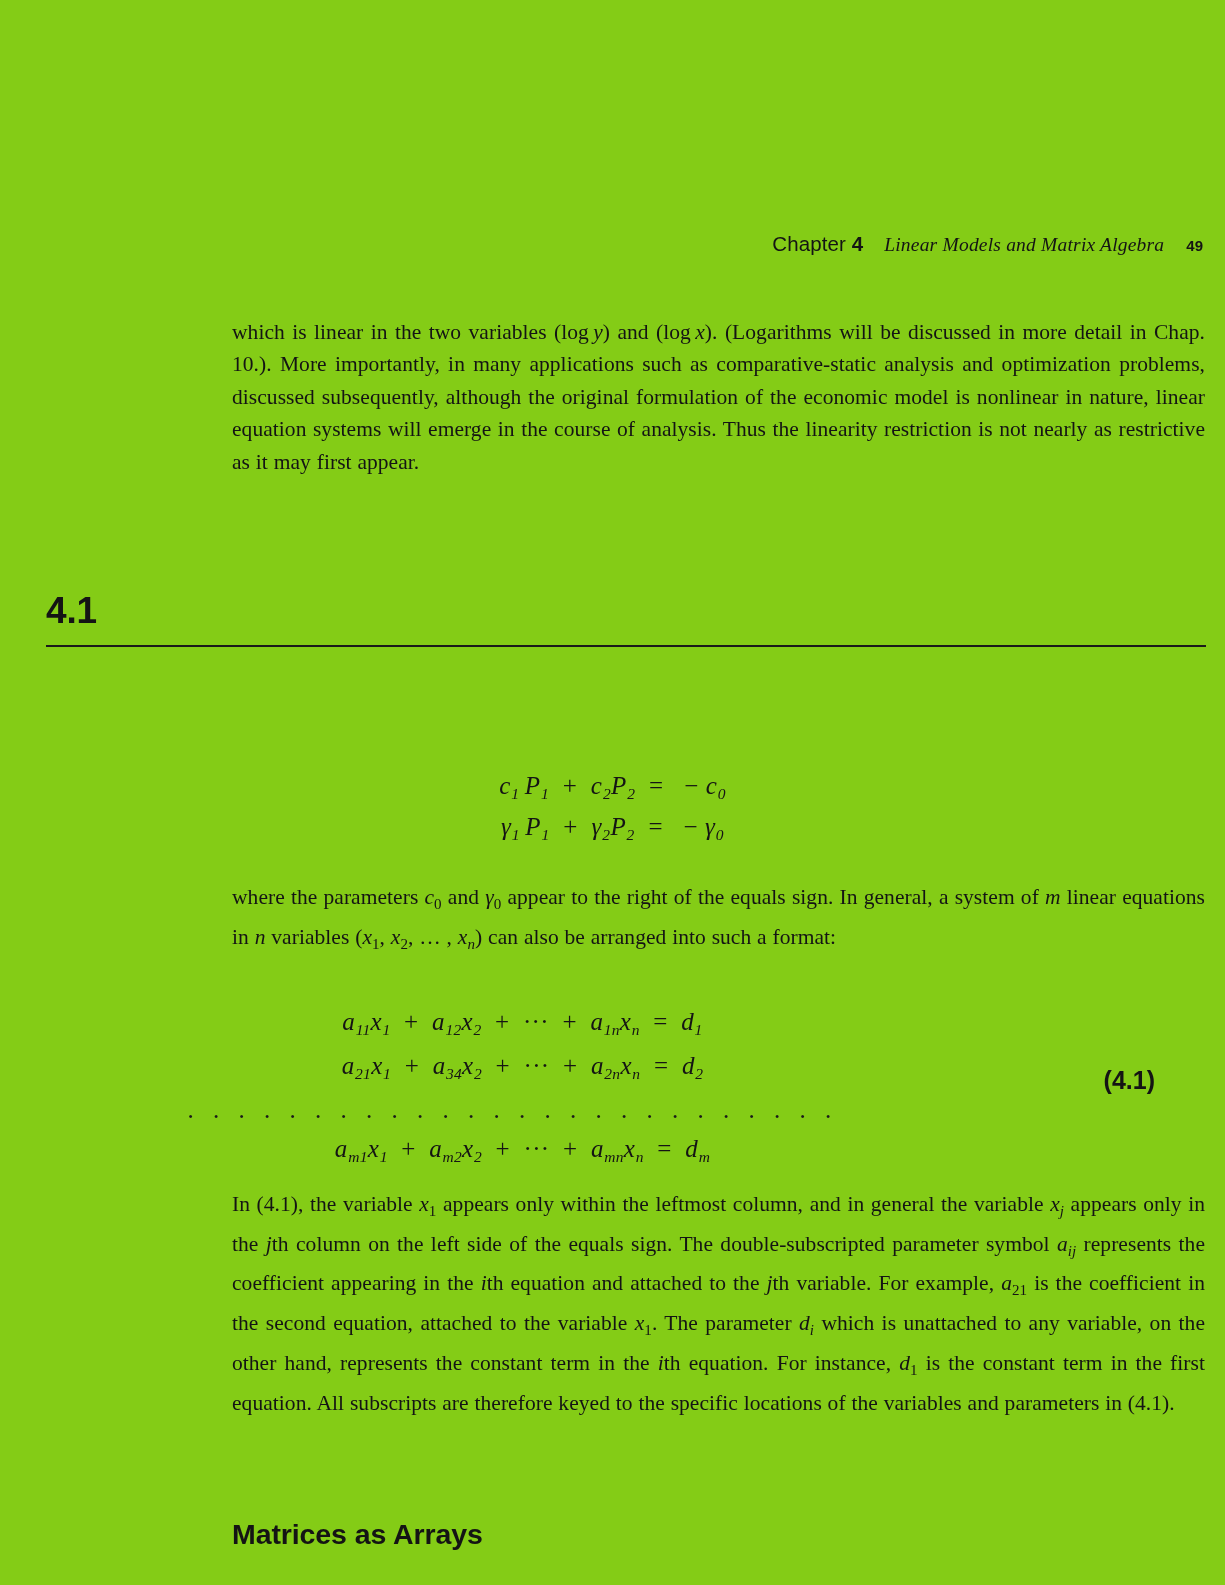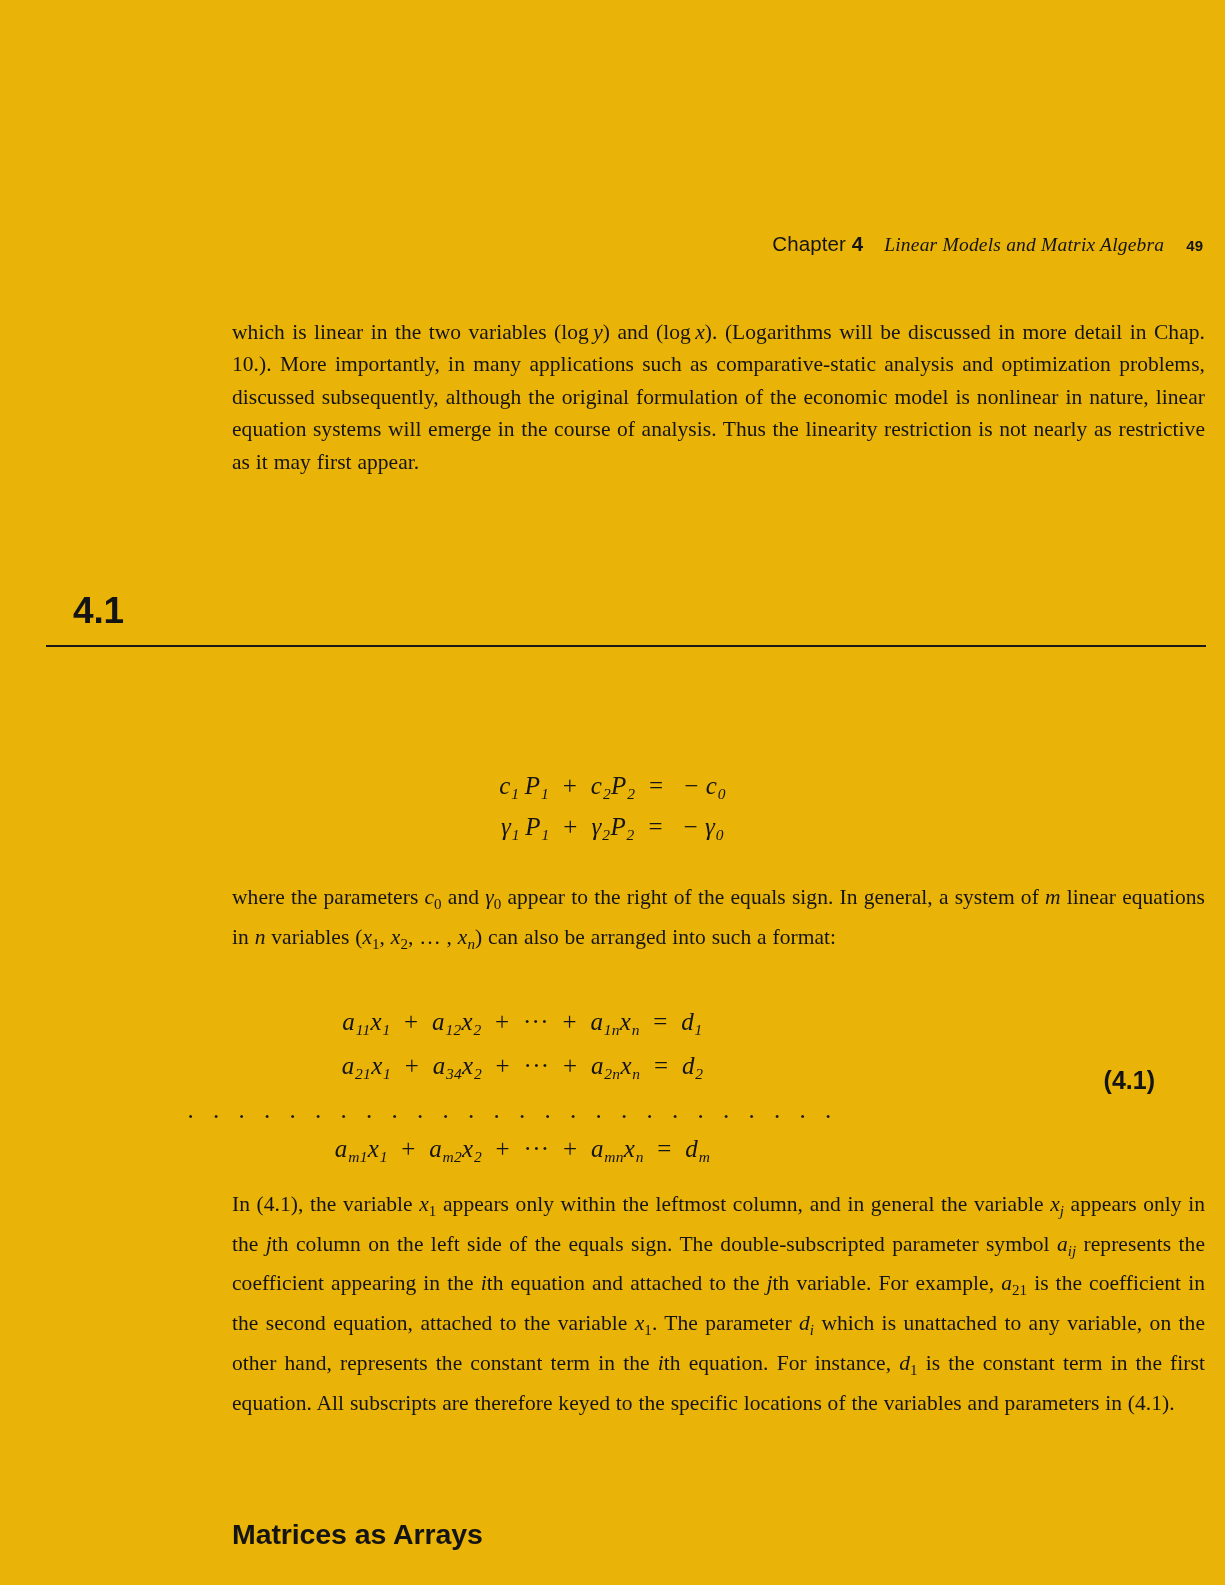--- a/index.html
+++ b/index.html
@@ -12,21 +12,21 @@
     height: 1585px;
     position: relative;
     font-family: "Liberation Serif", "DejaVu Serif", serif;
     color: #141414;
     overflow: hidden;
   }
 
   .page {
     position: absolute;
     inset: 0;
-    background: #eab308;
+    background: #84cc16;
   }
 
   
   .running-head {
     position: absolute;
     top: 232px;
     right: 22px;
     display: flex;
     align-items: baseline;
     gap: 0;
@@ -78,21 +78,21 @@
     width: 1160px;
   }
   .section-head-row {
     display: flex;
     align-items: baseline;
     font-family: "Liberation Sans", "DejaVu Sans", sans-serif;
     font-weight: 700;
     font-size: 37px;
     letter-spacing: -0.2px;
   }
-  .section-num { width: 105px; text-align: center; }
+  .section-num { width: 105px; }
   .section-rule {
     position: absolute;
     left: 46px;
     top: 645px;
     width: 1160px;
     height: 2px;
     background: #1a1a1a;
   }
 
   

